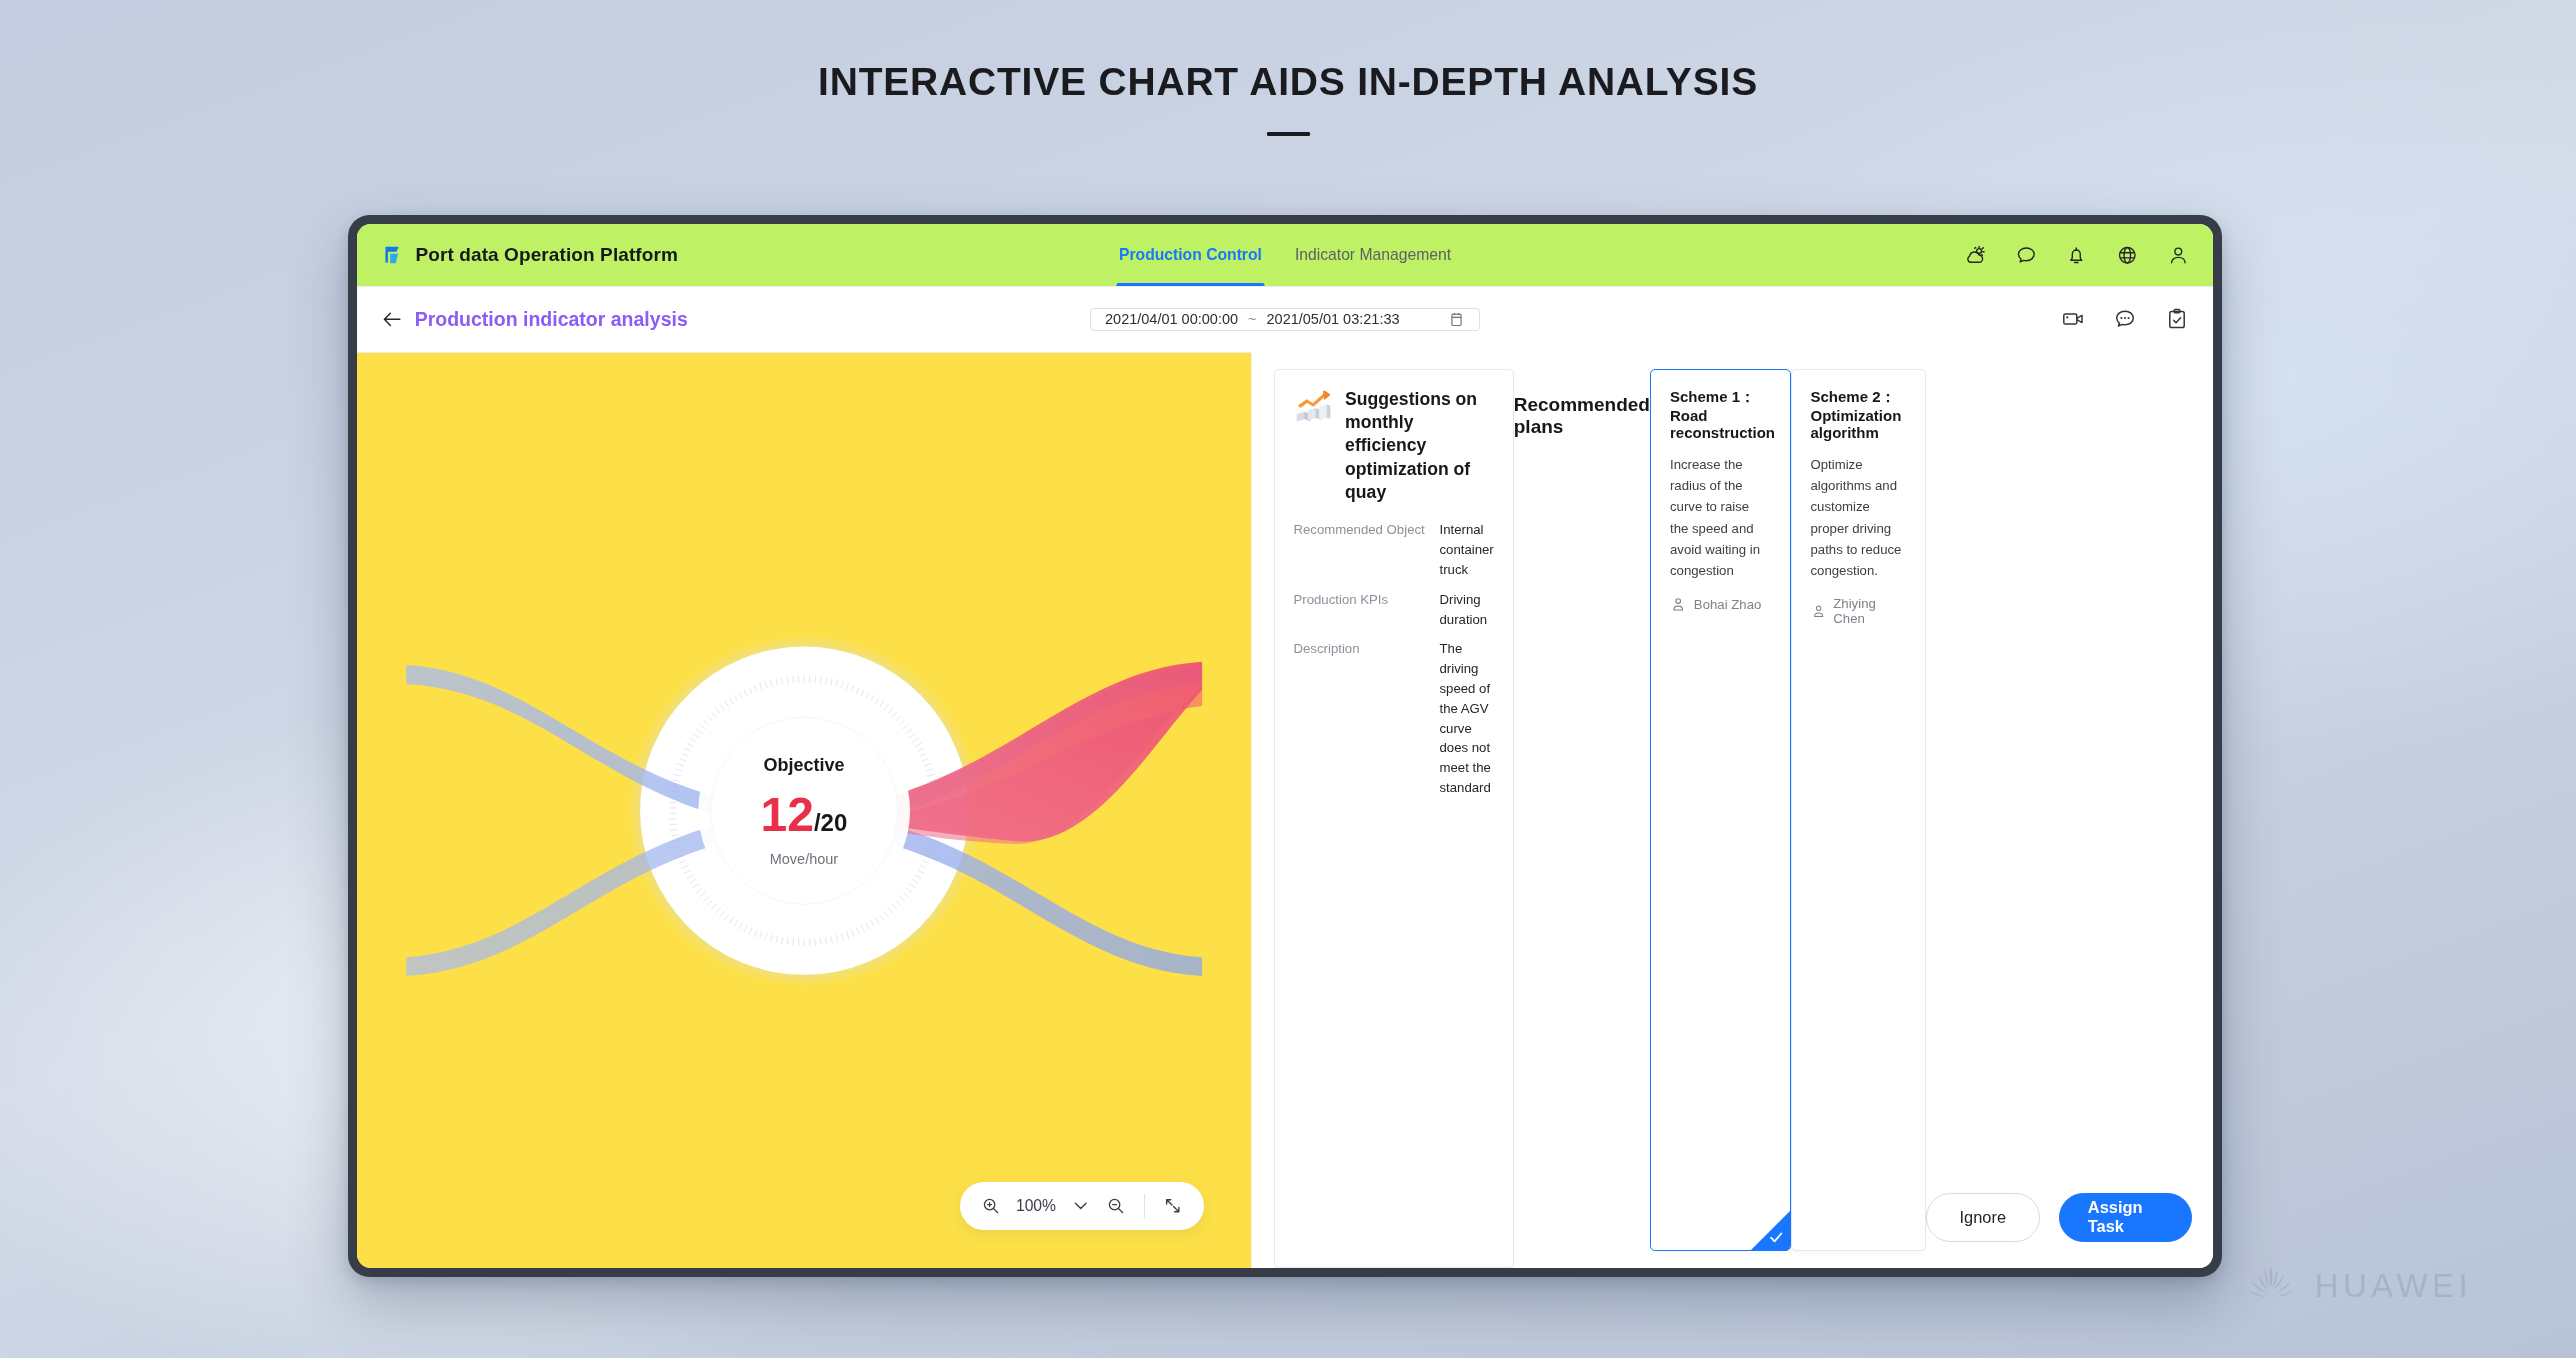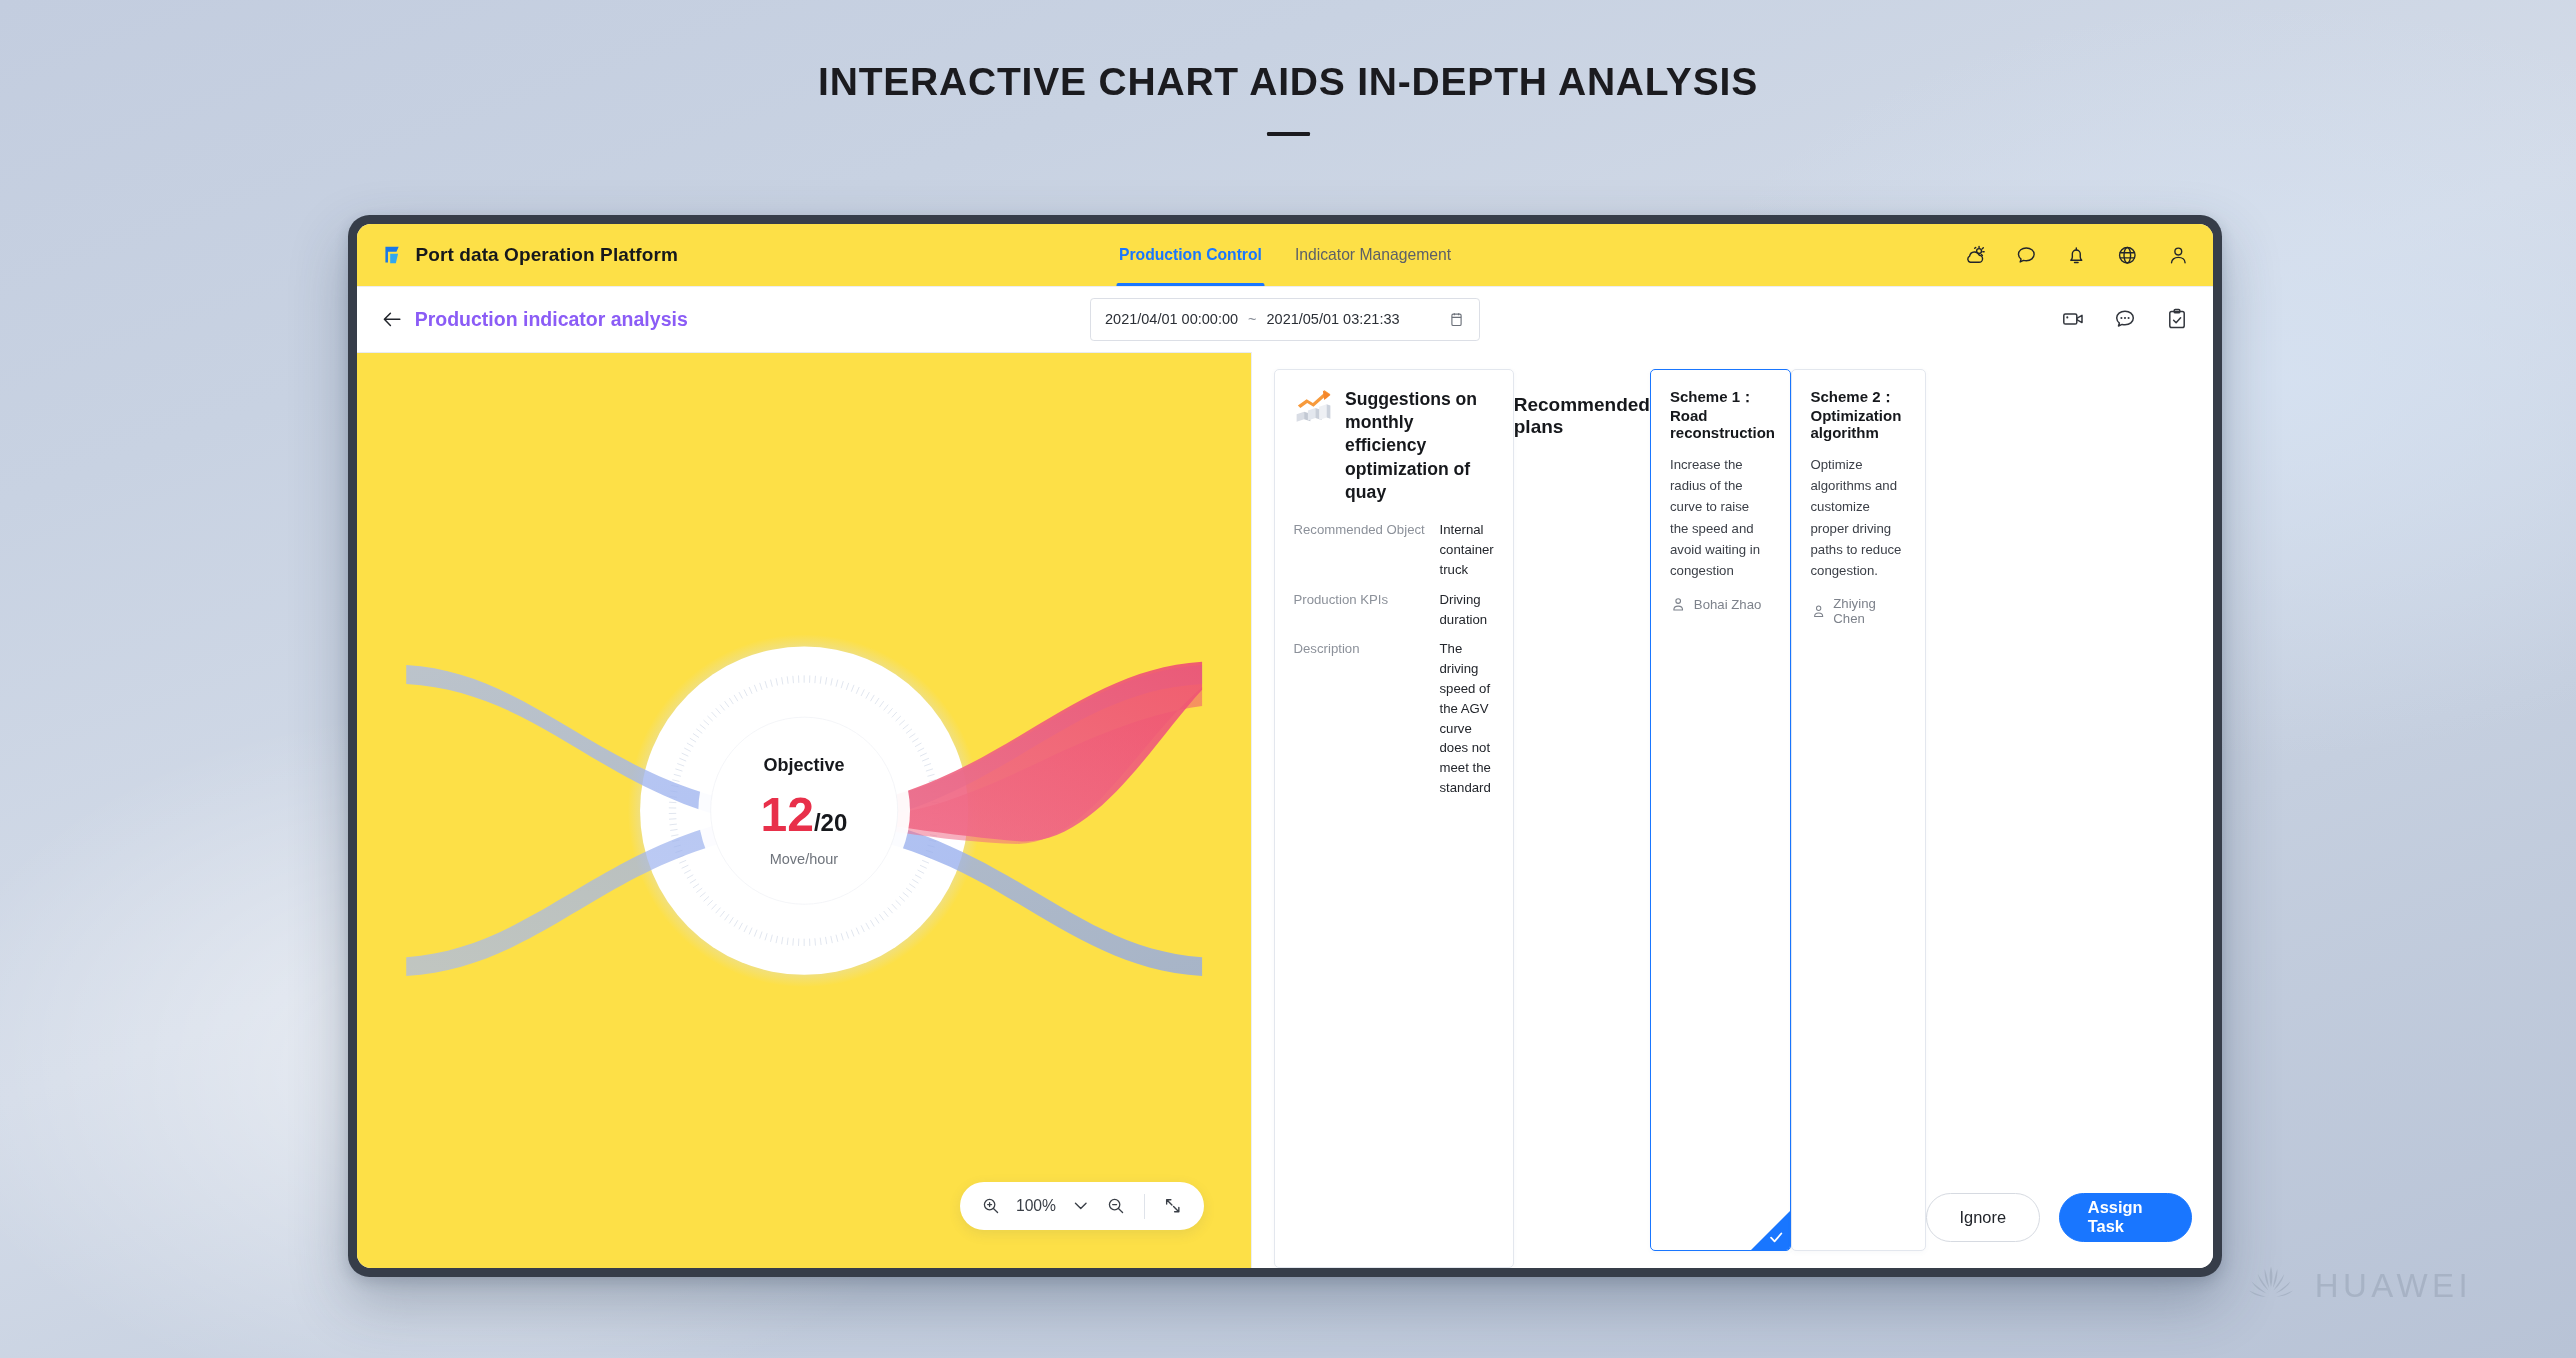--- a/index.html
+++ b/index.html
@@ -30,21 +30,21 @@
     padding:8.8px;
     box-shadow:0 25px 57px rgba(40,55,80,0.30), 0 5px 14px rgba(40,55,80,0.18);
   }
   .screen {
     width:100%; height:100%; background:#ffffff; border-radius:14px; overflow:hidden;
     display:flex; flex-direction:column; position:relative;
   }
 
   
   .topbar {
-    height:63px; flex:0 0 63px; background:#fde047;
+    height:63px; flex:0 0 63px; background:#bef264;
     border-bottom:0.6px solid #ededf0;
     display:flex; align-items:center; padding:0 24px; position:relative;gap:24px;
   }
   .brand { display:flex; align-items:center; gap:10.7px; }
   .brand-logo { width:24px; height:24px; display:block; }
   .brand-name { font-size:19px; font-weight:700; color:#16181c; letter-spacing:0.1px; }
 
   .tabs { position:absolute; left:50%; transform:translateX(-50%); display:flex; gap:28px; height:100%; align-items:center; }
   .tab { font-size:15.7px; color:#5c6068; height:100%; display:flex; align-items:center; position:relative; cursor:pointer; padding:0 2.5px; }
   .tab.active { color:#1976ff; font-weight:700; }
@@ -59,21 +59,21 @@
   .subhead {
     height:65px; flex:0 0 65px; background:#fff;
     display:flex; align-items:center; padding:0 24px; position:relative;
   }
   .back-wrap { display:flex; align-items:center; gap:11.3px; }
   .back-icon { width:22.6px; height:22.6px; cursor:pointer; }
   .sub-title { font-size:19.5px; font-weight:600; color:#8b5cf6; }
 
   .daterange {
     position:absolute; left:50%; transform:translateX(-50%);
-    width:390px; height:43px; border:0.6px solid #dcdfe6; border-radius:3.8px;
+    width:390px; height:23px; border:0.6px solid #dcdfe6; border-radius:3.8px;
     display:flex; align-items:center; justify-content:center; gap:10px; padding:0 14px;
     background:#fff;
   }
   .dr-text { font-size:14.5px; color:#2b2f36; white-space:nowrap; }
   .dr-tilde { font-size:14.5px; color:#8a8f99; }
   .dr-cal { margin-left:auto; width:17px; height:17px; }
 
   .sub-actions { margin-left:auto; display:flex; align-items:center; gap:28px; }
   .sub-actions svg { width:24px; height:24px; cursor:pointer; display:block; }
 

